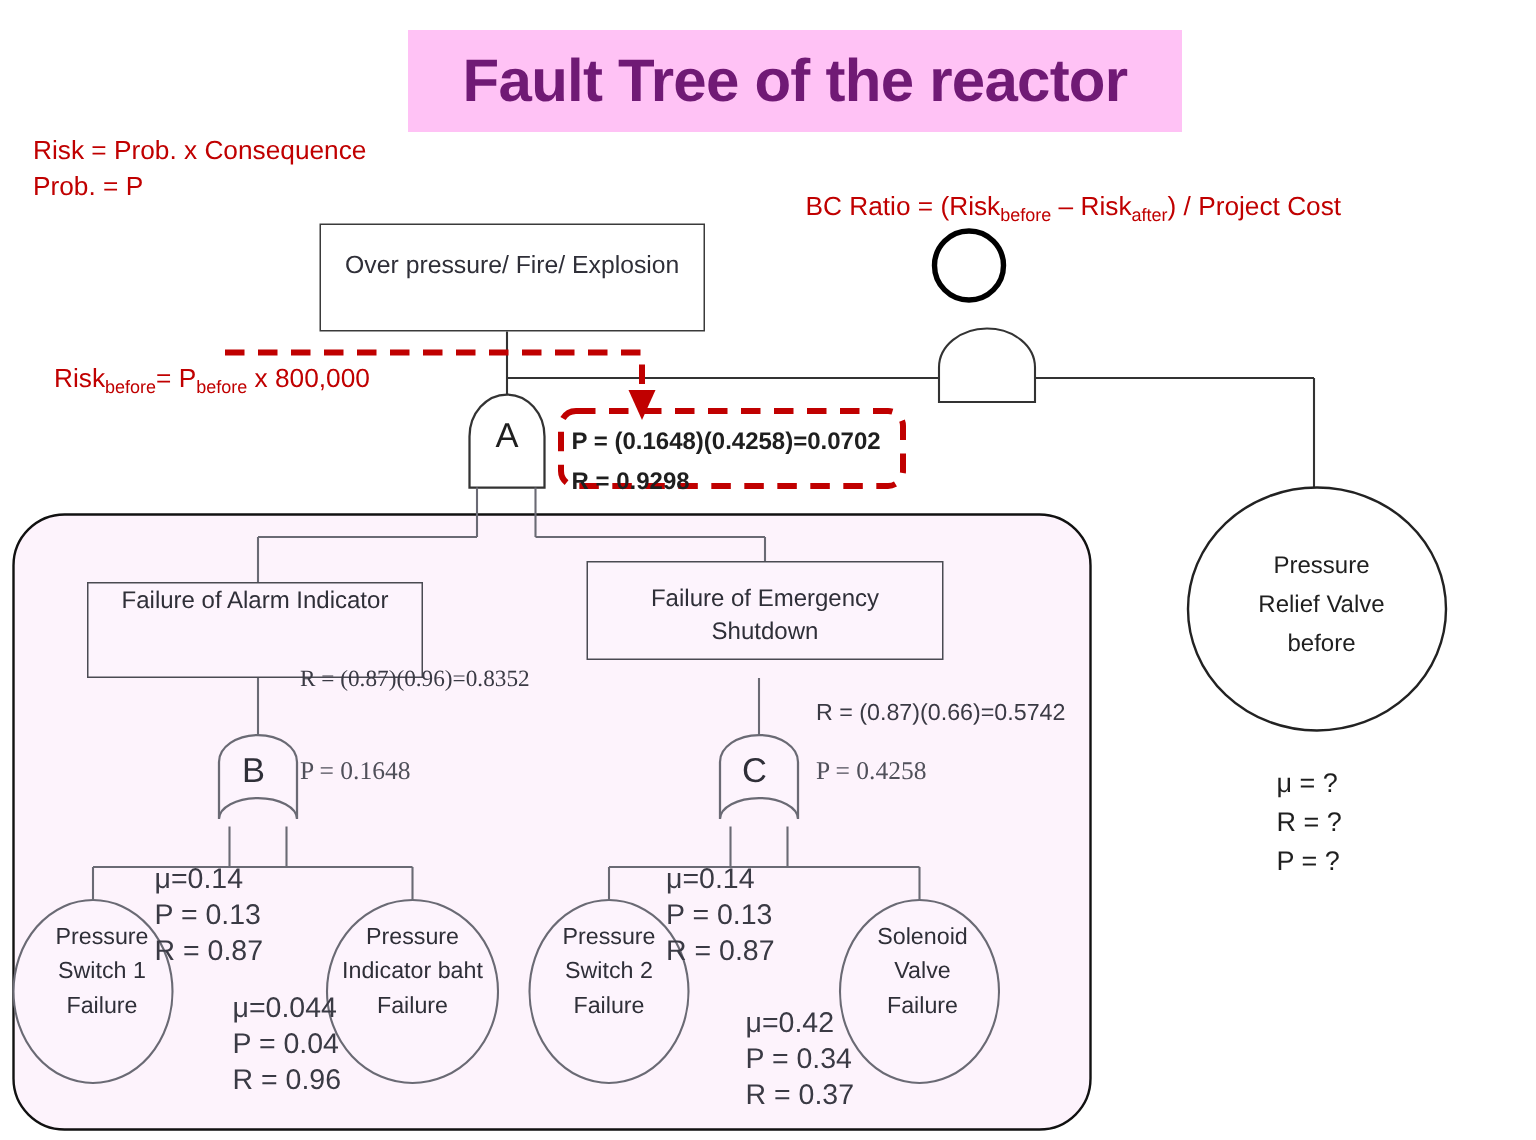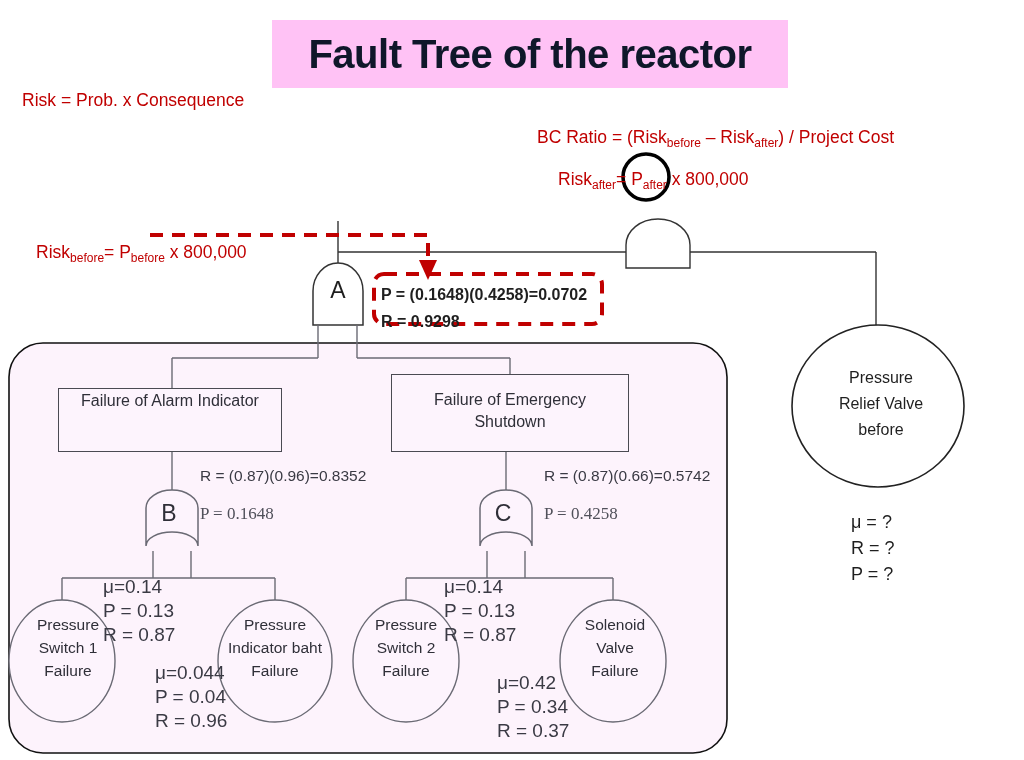--- a/index.html
+++ b/index.html
@@ -31,21 +31,21 @@
     left: 272px; top: 20px;
     width: 516px; height: 68px;
     background: #ffc2f5;
     display: flex;
     align-items: center;
     justify-content: center;
   }
   #title-text {
     font-size: 40px;
     font-weight: bold;
-    color: #0f172a;
+    color: #701a75;
     letter-spacing: -0.5px;
     white-space: nowrap;
   }
 
   
   .red-text {
     color: #c00000;
     font-size: 17.5px;
     line-height: 24px;
     white-space: nowrap;
@@ -81,21 +81,21 @@
   }
   #box-alarm {
     left: 58px; top: 388px;
     width: 224px; height: 64px;
     padding-top: 3px;
     font-size: 16px;
     background: #fdf4fd;
   }
   #box-esd {
     left: 391px; top: 374px;
-    width: 238px; height: 78px;
+    width: 238px; height: 66px;
     padding-top: 14px;
     font-size: 16px;
     line-height: 22px;
     background: #fdf4fd;
   }
 
   
   .gate-label {
     font-size: 23px;
     color: #2f2f38;
@@ -123,21 +123,21 @@
     color: #3a3a44;
     font-size: 15.5px;
     white-space: nowrap;
   }
   .annot-serif {
     font-family: "Liberation Serif", serif;
     color: #50505a;
     font-size: 17px;
     white-space: nowrap;
   }
-  #annot-b-r { left: 200px; top: 467px; }
+  #annot-b-r { left: 200px; top: 444px; font-family: Liberation Serif, serif; }
   #annot-b-p { left: 200px; top: 504px; }
   #annot-c-r { left: 544px; top: 467px; }
   #annot-c-p { left: 544px; top: 504px; }
 
   .leaf-annot {
     color: #3a3a44;
     font-size: 19px;
     line-height: 24px;
     white-space: nowrap;
   }
@@ -213,39 +213,40 @@
 
     <rect x="374" y="274" width="228" height="50" rx="10" ry="10" fill="none" stroke="#c00000" stroke-width="4" stroke-dasharray="13 9"></rect>
   </svg>
 
   <div class="abs" id="title-band">
     <span id="title-text">Fault Tree of the reactor</span>
   </div>
 
   <div class="abs red-text" id="risk-legend">
     <div>Risk = Prob. x Consequence</div>
+    <div>Prob. = P</div>
   </div>
 
   <div class="abs red-text" id="bc-ratio">
     <span>BC Ratio = (Risk</span><span class="sub">before</span><span> – Risk</span><span class="sub">after</span><span>) / Project Cost</span>
   </div>
 
-  <div class="abs red-text" id="risk-after">
-    <span>Risk</span><span class="sub">after</span><span>= P</span><span class="sub">after</span><span> x 800,000</span>
-  </div>
 
   <div class="abs red-text" id="risk-before">
     <span>Risk</span><span class="sub">before</span><span>= P</span><span class="sub">before</span><span> x 800,000</span>
   </div>
 
   <div class="abs" id="dashed-calc">
     <div>P = (0.1648)(0.4258)=0.0702</div>
     <div>R = 0.9298</div>
   </div>
 
+  <div class="abs node-box" id="top-event">
+    <span>Over pressure/ Fire/ Explosion</span>
+  </div>
 
   <div class="abs node-box" id="box-alarm">
     <span>Failure of Alarm Indicator</span>
   </div>
   <div class="abs node-box" id="box-esd">
     <span>
       <span>Failure of Emergency</span><br>
       <span>Shutdown</span>
     </span>
   </div>

